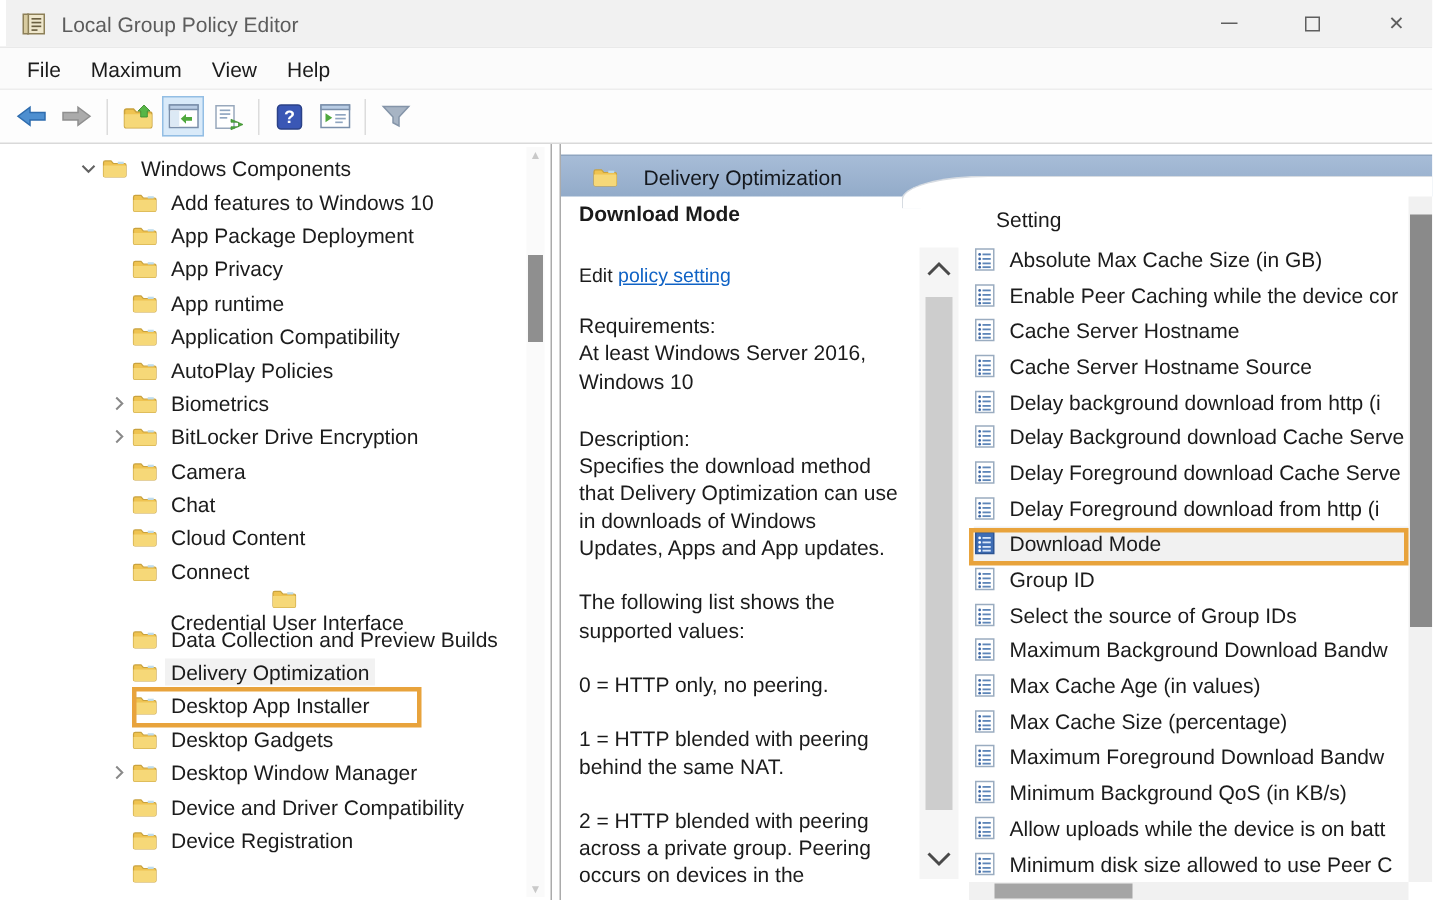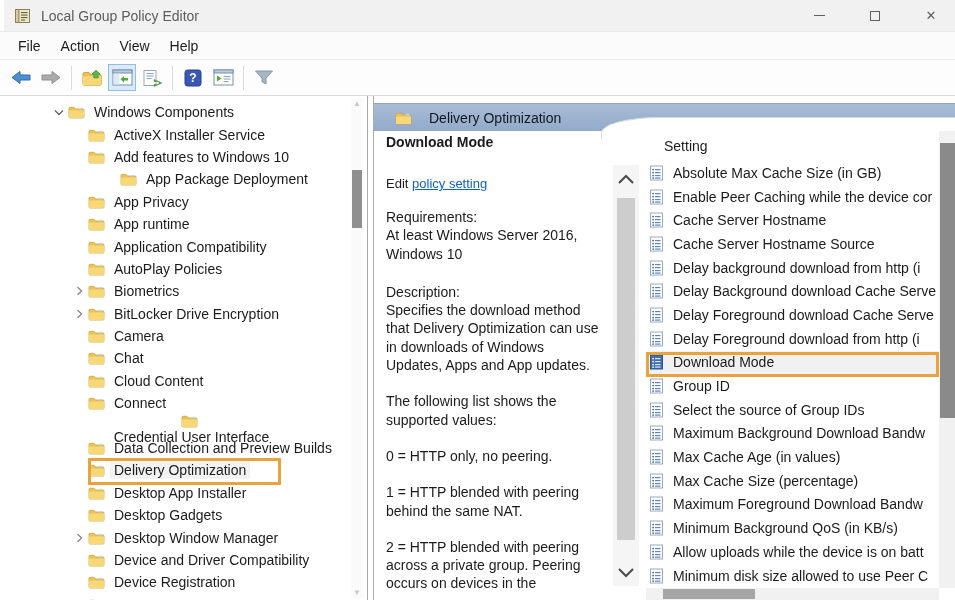--- a/index.html
+++ b/index.html
@@ -110,21 +110,21 @@
           <span class="max-glyph"></span>
         </div>
       <div class="wbtn">
           <span class="close-glyph">✕</span>
         </div>
     </div>
   </div>
 
   <div class="menubar">
     <span class="menu-item">File</span>
-    <span class="menu-item">Action</span>
+    <span class="menu-item">Maximum</span>
     <span class="menu-item">View</span>
     <span class="menu-item">Help</span>
   </div>
 
   <div class="toolbar">
     <div class="tbtn">
       <svg width="22" height="17" viewBox="0 0 22 17">
           <path d="M10 2.5 L10 6 L20 6 L20 11 L10 11 L10 14.5 L2 8.5 Z" fill="#4E8FD0" stroke="#2E6CAE"></path>
         </svg>
     </div>
@@ -194,45 +194,34 @@
     <span class="t-folder">
             <svg width="17" height="14" viewBox="0 0 17 14">
               <path d="M1 3.5 Q1 2.3 2.2 2.3 L6 2.3 L7.5 4 L15 4 Q16 4 16 5 L16 12 Q16 13 15 13 L2 13 Q1 13 1 12 Z" fill="#EFC350" stroke="#C9A23E" stroke-width="0.8"></path>
               <path d="M1 5.4 L16 5.4 L16 12 Q16 13 15 13 L2 13 Q1 13 1 12 Z" fill="#F6D878"></path>
               <rect x="10.5" y="2.8" width="4" height="1.5" fill="#BFDCEC"></rect>
             </svg>
           </span>
     <span class="tlabel">Windows Components</span>
   </div>
 
-  <div class="tree-row" style="padding-left: 70px;">
-    <span class="twisty"></span>
-    <span class="t-folder">
-            <svg width="17" height="14" viewBox="0 0 17 14">
-              <path d="M1 3.5 Q1 2.3 2.2 2.3 L6 2.3 L7.5 4 L15 4 Q16 4 16 5 L16 12 Q16 13 15 13 L2 13 Q1 13 1 12 Z" fill="#EFC350" stroke="#C9A23E" stroke-width="0.8"></path>
-              <path d="M1 5.4 L16 5.4 L16 12 Q16 13 15 13 L2 13 Q1 13 1 12 Z" fill="#F6D878"></path>
-              <rect x="10.5" y="2.8" width="4" height="1.5" fill="#BFDCEC"></rect>
-            </svg>
-          </span>
-    <span class="tlabel">ActiveX Installer Service</span>
-  </div>
 
   <div class="tree-row" style="padding-left: 70px;">
     <span class="twisty"></span>
     <span class="t-folder">
             <svg width="17" height="14" viewBox="0 0 17 14">
               <path d="M1 3.5 Q1 2.3 2.2 2.3 L6 2.3 L7.5 4 L15 4 Q16 4 16 5 L16 12 Q16 13 15 13 L2 13 Q1 13 1 12 Z" fill="#EFC350" stroke="#C9A23E" stroke-width="0.8"></path>
               <path d="M1 5.4 L16 5.4 L16 12 Q16 13 15 13 L2 13 Q1 13 1 12 Z" fill="#F6D878"></path>
               <rect x="10.5" y="2.8" width="4" height="1.5" fill="#BFDCEC"></rect>
             </svg>
           </span>
     <span class="tlabel">Add features to Windows 10</span>
   </div>
 
-  <div class="tree-row" style="padding-left: 70px; margin-left: 32px;">
+  <div class="tree-row" style="padding-left: 70px;">
     <span class="twisty"></span>
     <span class="t-folder">
             <svg width="17" height="14" viewBox="0 0 17 14">
               <path d="M1 3.5 Q1 2.3 2.2 2.3 L6 2.3 L7.5 4 L15 4 Q16 4 16 5 L16 12 Q16 13 15 13 L2 13 Q1 13 1 12 Z" fill="#EFC350" stroke="#C9A23E" stroke-width="0.8"></path>
               <path d="M1 5.4 L16 5.4 L16 12 Q16 13 15 13 L2 13 Q1 13 1 12 Z" fill="#F6D878"></path>
               <rect x="10.5" y="2.8" width="4" height="1.5" fill="#BFDCEC"></rect>
             </svg>
           </span>
     <span class="tlabel">App Package Deployment</span>
   </div>

